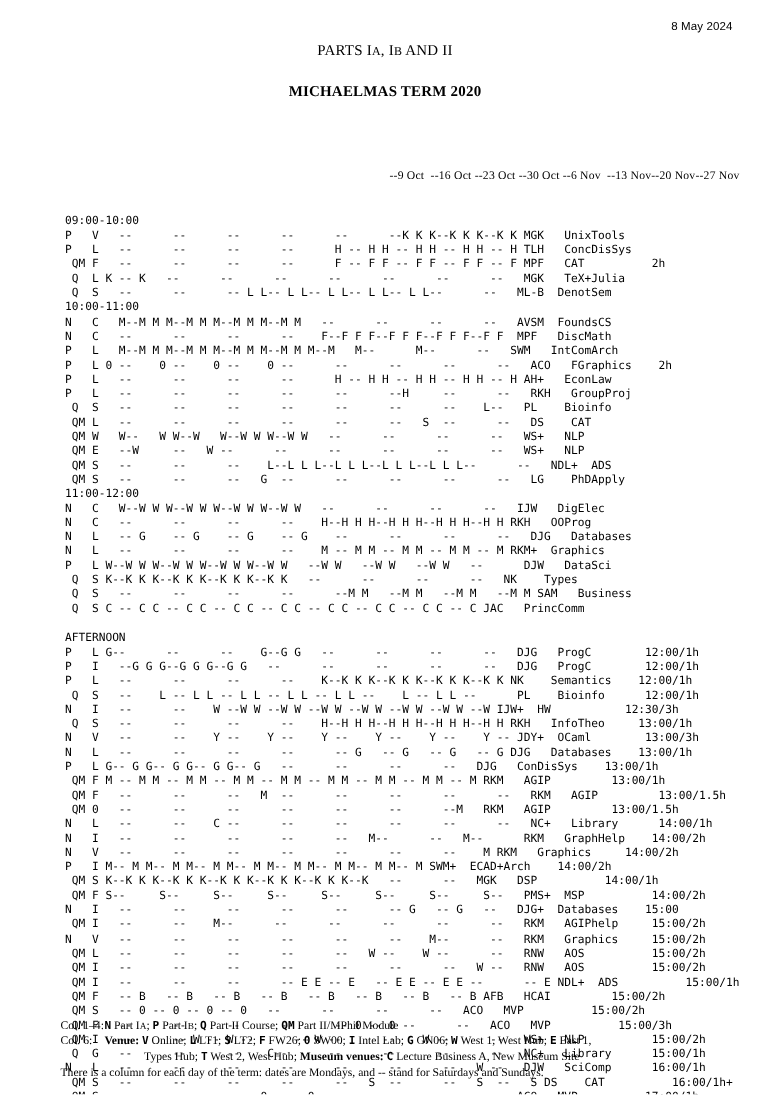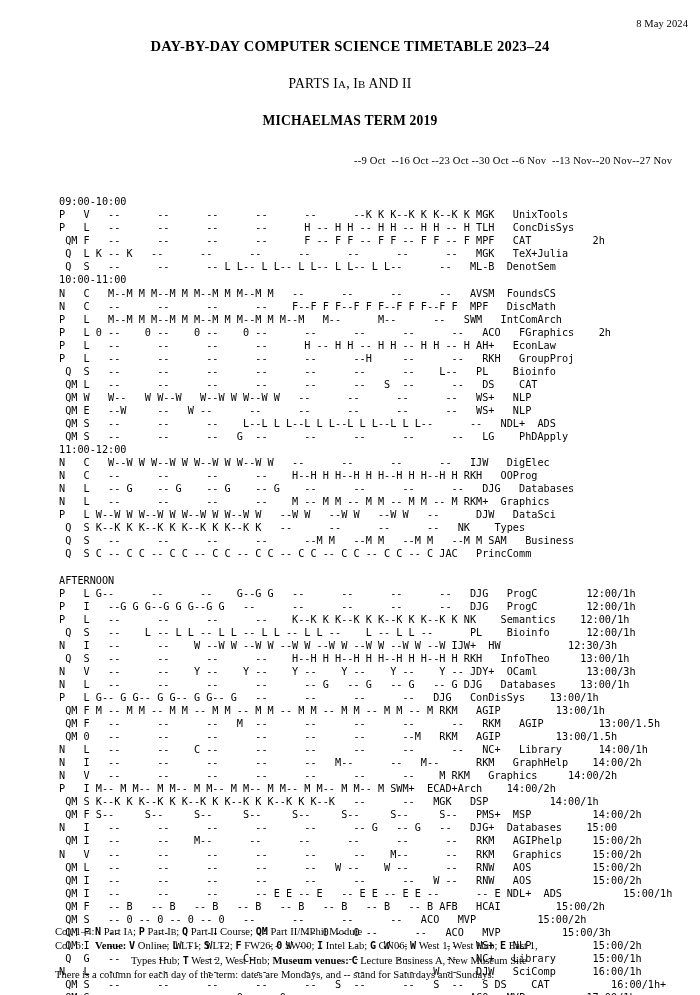--- a/index.html
+++ b/index.html
@@ -16,22 +16,22 @@
     color: #000000;
     box-sizing: border-box;
     overflow: hidden;
     font-family: "Liberation Serif", "DejaVu Serif", serif;
   }
 
   
   .date-stamp {
     position: absolute;
     top: 18px;
-    right: 12px;
-    font-family: Liberation Serif, serif;
+    right: 34px;
+    font-family: Liberation Sans, sans-serif;
     font-size: 10.5px;
     letter-spacing: 0.1px;
   }
   .titles {
     padding-top: 38px;
     text-align: center;
   }
   .title-main {
     font-family: "Liberation Serif", "DejaVu Serif", serif;
     font-weight: bold;
@@ -103,23 +103,22 @@
   .indent-deep { display: inline-block; width: 76px; }
 </style>
 </head>
 <body>
 
 <div class="page">
 
   <div class="date-stamp">8 May 2024</div>
 
   <div class="titles">
-    <div class="title-main">DAY-BY-DAY COMPUTER SCIENCE TIMETABLE 2023–24</div>
     <div class="title-parts"><span>PARTS I</span><span class="smallcap">A</span><span>, I</span><span class="smallcap">B</span><span> AND II</span></div>
-    <div class="title-term">MICHAELMAS TERM 2019</div>
+    <div class="title-term">MICHAELMAS TERM 2020</div>
   </div>
 
   <div class="grid">
     <div class="dateline">--9 Oct  --16 Oct --23 Oct --30 Oct --6 Nov  --13 Nov--20 Nov--27 Nov</div>
     <div id="blocks-container"><div class="timehdr">09:00-10:00</div><div class="row">P   V   --      --      --      --      --      --K K K--K K K--K K MGK   UnixTools</div><div class="row">P   L   --      --      --      --      H -- H H -- H H -- H H -- H TLH   ConcDisSys</div><div class="row"> QM F   --      --      --      --      F -- F F -- F F -- F F -- F MPF   CAT          2h</div><div class="row"> Q  L K -- K   --      --      --      --      --      --      --   MGK   TeX+Julia</div><div class="row"> Q  S   --      --      -- L L-- L L-- L L-- L L-- L L--      --   ML-B  DenotSem</div><div class="timehdr">10:00-11:00</div><div class="row">N   C   M--M M M--M M M--M M M--M M   --      --      --      --   AVSM  FoundsCS</div><div class="row">N   C   --      --      --      --    F--F F F--F F F--F F F--F F  MPF   DiscMath</div><div class="row">P   L   M--M M M--M M M--M M M--M M M--M   M--      M--      --   SWM   IntComArch</div><div class="row">P   L 0 --    0 --    0 --    0 --      --      --      --      --   ACO   FGraphics    2h</div><div class="row">P   L   --      --      --      --      H -- H H -- H H -- H H -- H AH+   EconLaw</div><div class="row">P   L   --      --      --      --      --      --H     --      --   RKH   GroupProj</div><div class="row"> Q  S   --      --      --      --      --      --      --    L--   PL    Bioinfo</div><div class="row"> QM L   --      --      --      --      --      --   S  --      --   DS    CAT</div><div class="row"> QM W   W--   W W--W   W--W W W--W W   --      --      --      --   WS+   NLP</div><div class="row"> QM E   --W     --   W --      --      --      --      --      --   WS+   NLP</div><div class="row"> QM S   --      --      --    L--L L L--L L L--L L L--L L L--      --   NDL+  ADS</div><div class="row"> QM S   --      --      --   G  --      --      --      --      --   LG    PhDApply</div><div class="timehdr">11:00-12:00</div><div class="row">N   C   W--W W W--W W W--W W W--W W   --      --      --      --   IJW   DigElec</div><div class="row">N   C   --      --      --      --    H--H H H--H H H--H H H--H H RKH   OOProg</div><div class="row">N   L   -- G    -- G    -- G    -- G    --      --      --      --   DJG   Databases</div><div class="row">N   L   --      --      --      --    M -- M M -- M M -- M M -- M RKM+  Graphics</div><div class="row">P   L W--W W W--W W W--W W W--W W   --W W   --W W   --W W   --      DJW   DataSci</div><div class="row"> Q  S K--K K K--K K K--K K K--K K   --      --      --      --   NK    Types</div><div class="row"> Q  S   --      --      --      --      --M M   --M M   --M M   --M M SAM   Business</div><div class="row"> Q  S C -- C C -- C C -- C C -- C C -- C C -- C C -- C C -- C JAC   PrincComm</div><div class="blankline"></div><div class="timehdr">AFTERNOON</div><div class="row">P   L G--      --      --    G--G G   --      --      --      --   DJG   ProgC        12:00/1h</div><div class="row">P   I   --G G G--G G G--G G   --      --      --      --      --   DJG   ProgC        12:00/1h</div><div class="row">P   L   --      --      --      --    K--K K K--K K K--K K K--K K NK    Semantics    12:00/1h</div><div class="row"> Q  S   --    L -- L L -- L L -- L L -- L L --    L -- L L --      PL    Bioinfo      12:00/1h</div><div class="row">N   I   --      --    W --W W --W W --W W --W W --W W --W W --W IJW+  HW           12:30/3h</div><div class="row"> Q  S   --      --      --      --    H--H H H--H H H--H H H--H H RKH   InfoTheo     13:00/1h</div><div class="row">N   V   --      --    Y --    Y --    Y --    Y --    Y --    Y -- JDY+  OCaml        13:00/3h</div><div class="row">N   L   --      --      --      --      -- G   -- G   -- G   -- G DJG   Databases    13:00/1h</div><div class="row">P   L G-- G G-- G G-- G G-- G   --      --      --      --   DJG   ConDisSys    13:00/1h</div><div class="row"> QM F M -- M M -- M M -- M M -- M M -- M M -- M M -- M M -- M RKM   AGIP         13:00/1h</div><div class="row"> QM F   --      --      --   M  --      --      --      --      --   RKM   AGIP         13:00/1.5h</div><div class="row"> QM 0   --      --      --      --      --      --      --M   RKM   AGIP         13:00/1.5h</div><div class="row">N   L   --      --    C --      --      --      --      --      --   NC+   Library      14:00/1h</div><div class="row">N   I   --      --      --      --      --   M--      --   M--      RKM   GraphHelp    14:00/2h</div><div class="row">N   V   --      --      --      --      --      --      --    M RKM   Graphics     14:00/2h</div><div class="row">P   I M-- M M-- M M-- M M-- M M-- M M-- M M-- M M-- M SWM+  ECAD+Arch    14:00/2h</div><div class="row"> QM S K--K K K--K K K--K K K--K K K--K K K--K   --      --   MGK   DSP          14:00/1h</div><div class="row"> QM F S--     S--     S--     S--     S--     S--     S--     S--   PMS+  MSP          14:00/2h</div><div class="row">N   I   --      --      --      --      --      -- G   -- G   --   DJG+  Databases    15:00</div><div class="row"> QM I   --      --    M--      --      --      --      --      --   RKM   AGIPhelp     15:00/2h</div><div class="row">N   V   --      --      --      --      --      --    M--      --   RKM   Graphics     15:00/2h</div><div class="row"> QM L   --      --      --      --      --   W --    W --      --   RNW   AOS          15:00/2h</div><div class="row"> QM I   --      --      --      --      --      --      --   W --   RNW   AOS          15:00/2h</div><div class="row"> QM I   --      --      --      -- E E -- E   -- E E -- E E --      -- E NDL+  ADS          15:00/1h</div><div class="row"> QM F   -- B   -- B   -- B   -- B   -- B   -- B   -- B   -- B AFB   HCAI         15:00/2h</div><div class="row"> QM S   -- 0 -- 0 -- 0 -- 0   --      --      --      --   ACO   MVP          15:00/2h</div><div class="row"> QM F   --      --      --      --      -- 0 -- 0 --      --   ACO   MVP          15:00/3h</div><div class="row"> QM I   --      -- W -- W --      -- W --      --    W --      --   WS+   NLP          15:00/2h</div><div class="row"> Q  G   --      --      --    C--      --      --      --      --   NC+   Library      15:00/1h</div><div class="row">N   L   --      --      --      --      --      --      --   W --   DJW   SciComp      16:00/1h</div><div class="row"> QM S   --      --      --      --      --   S  --      --   S  --   S DS    CAT          16:00/1h+</div><div class="row"> QM S   --      --      --   0 --   0 --      --      --      --   ACO   MVP          17:00/1h</div></div>
   </div>
 
   <div class="notes">
     <div class="n-line"><span class="lbl" style="display:inline-block;width:40px">Col. 1–4:</span><span class="mono-key">N</span><span> Part I</span><span class="smallcap">A</span><span>; </span><span class="mono-key">P</span><span> Part I</span><span class="smallcap">B</span><span>; </span><span class="mono-key">Q</span><span> Part II Course; </span><span class="mono-key">QM</span><span> Part II/MPhil Module</span></div>
 

